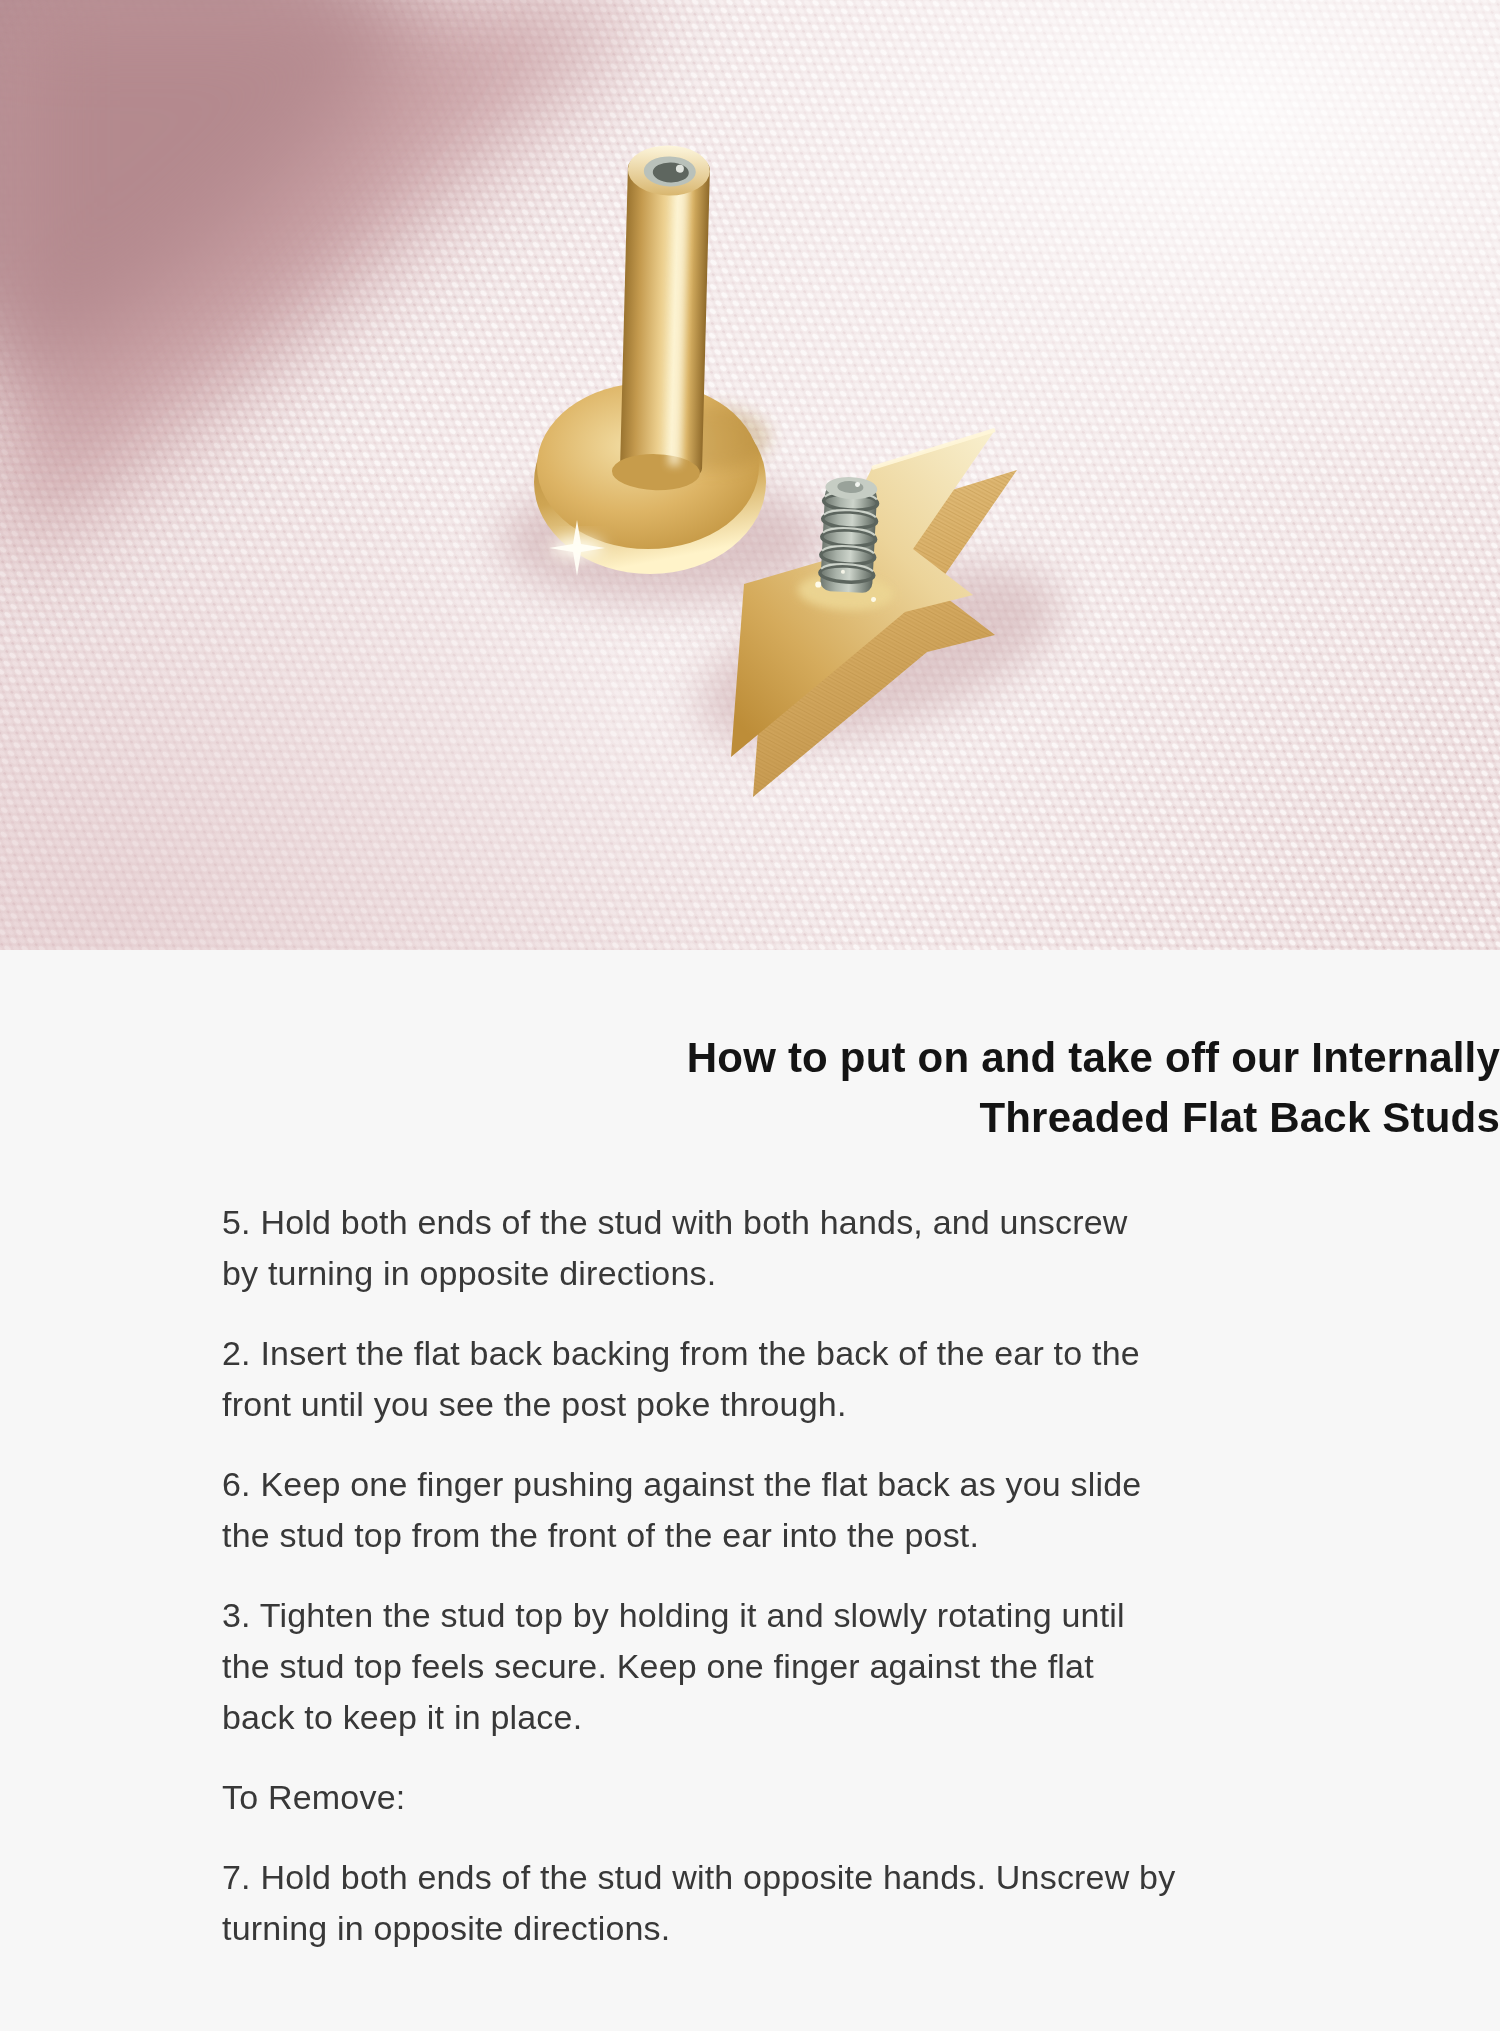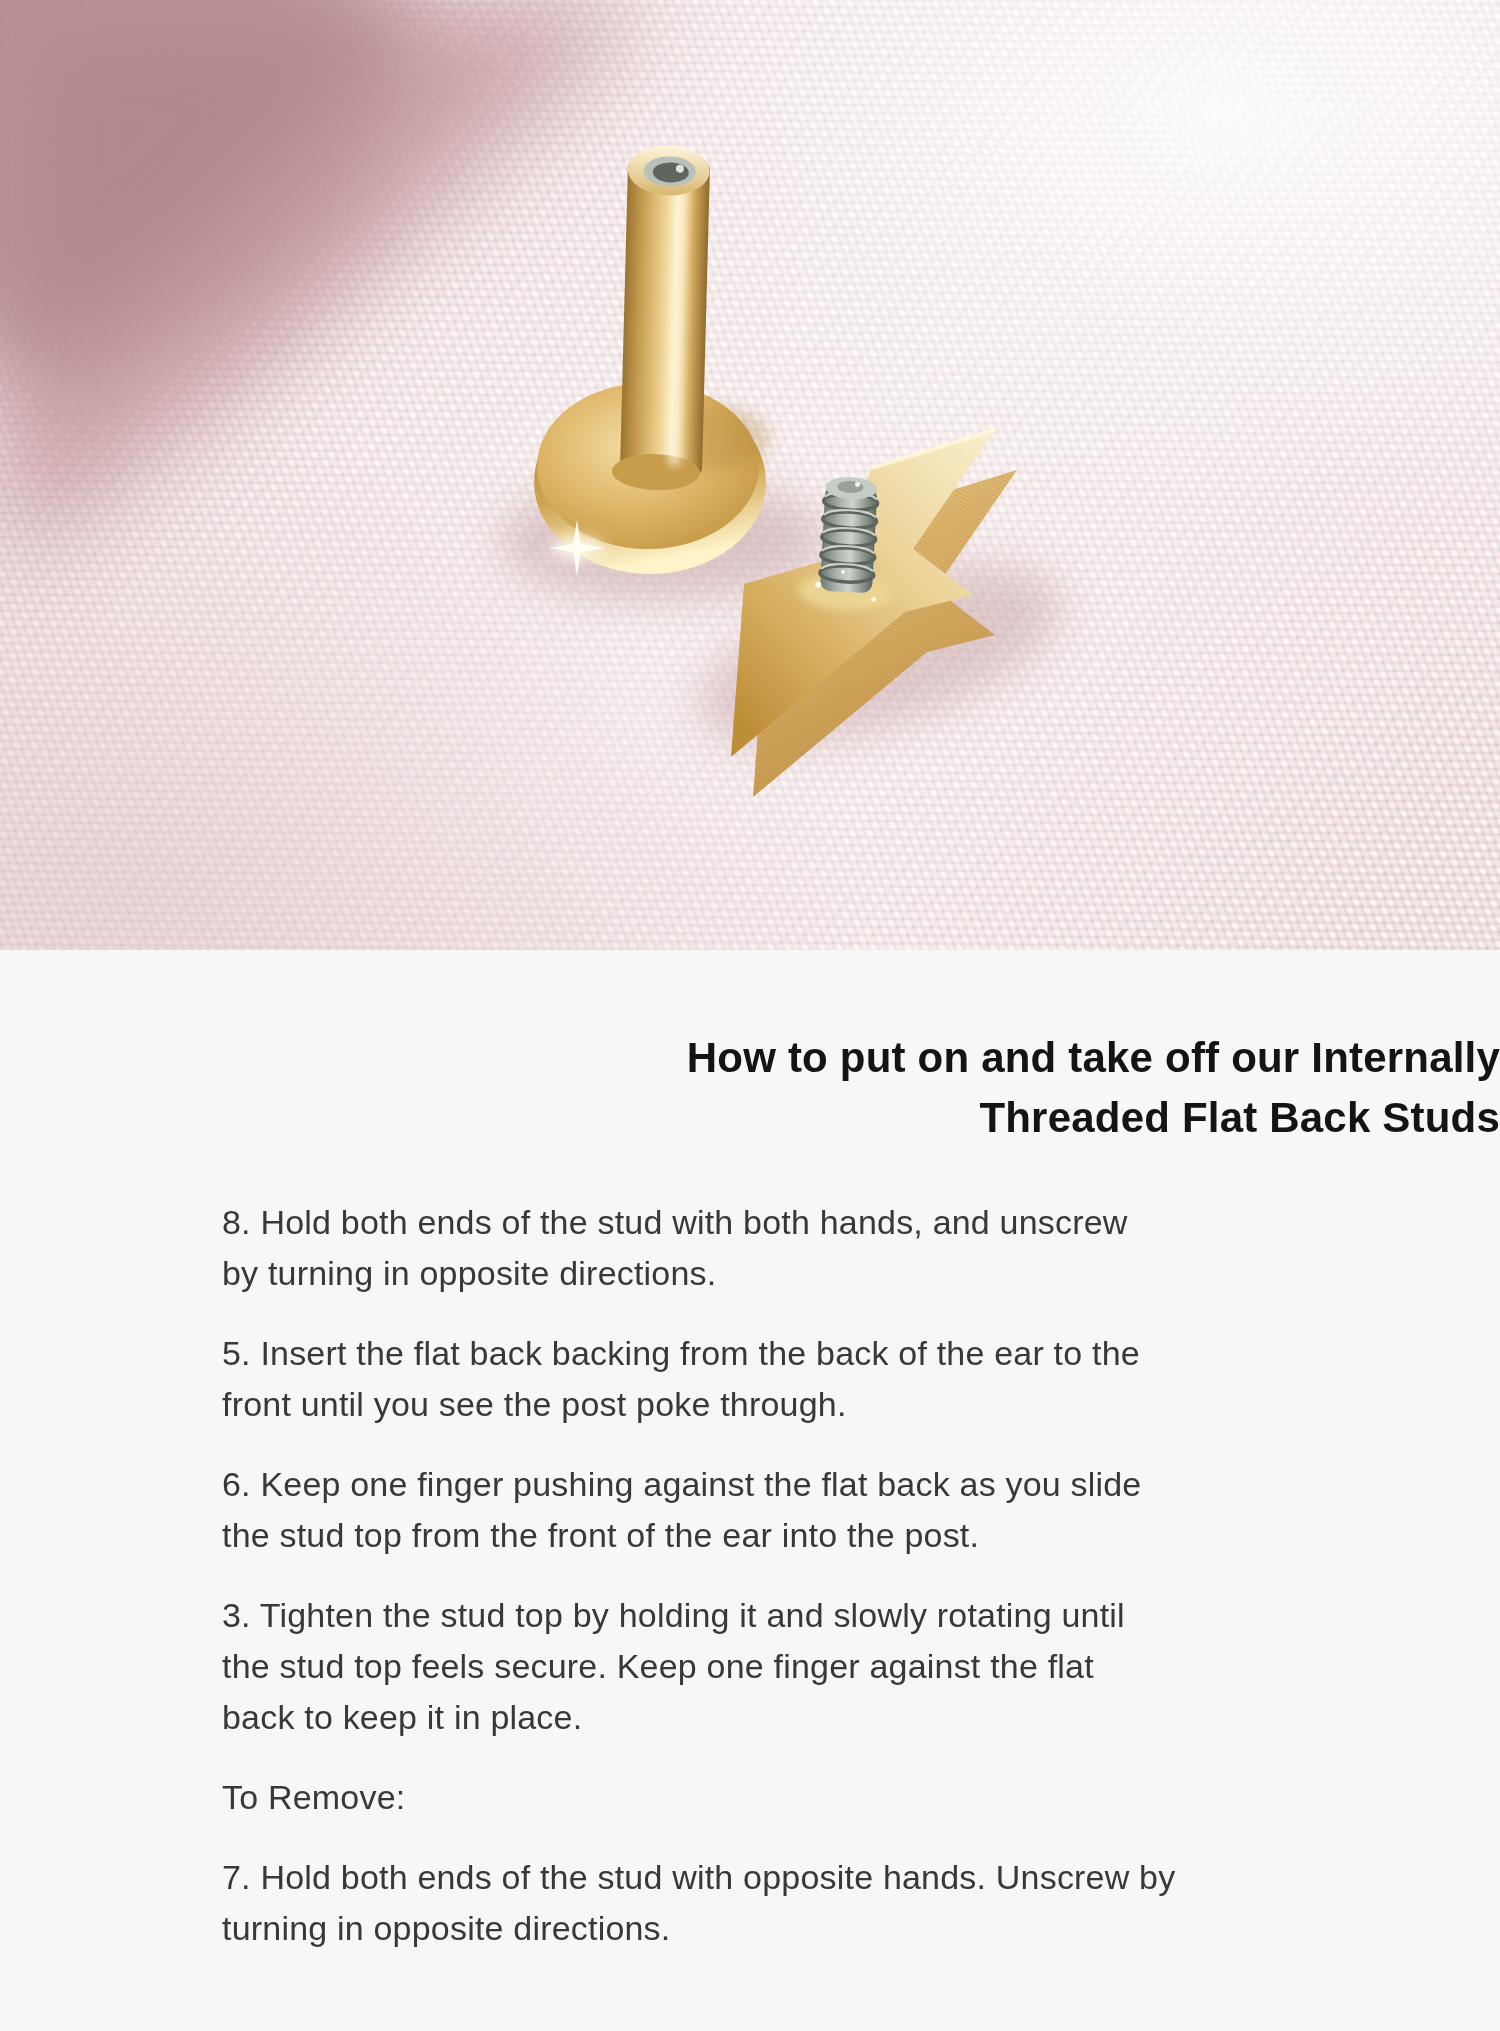--- a/index.html
+++ b/index.html
@@ -203,23 +203,23 @@
           <circle cx="842" cy="572" r="2" fill="#fffdf0" opacity="0.85"></circle>
         </g>
       </g>
     </svg>
   </div>
 
   <div class="content">
     <h1 class="heading">How to put on and take off our Internally
 Threaded Flat Back Studs</h1>
     <div class="steps">
-      <p>8. Hold both ends of the stud with both hands, and unscrew
+      <p>5. Hold both ends of the stud with both hands, and unscrew
 by turning in opposite directions.</p>
-      <p>5. Insert the flat back backing from the back of the ear to the
+      <p>2. Insert the flat back backing from the back of the ear to the
 front until you see the post poke through.</p>
       <p>6. Keep one finger pushing against the flat back as you slide
 the stud top from the front of the ear into the post.</p>
       <p>3. Tighten the stud top by holding it and slowly rotating until
 the stud top feels secure. Keep one finger against the flat
 back to keep it in place.</p>
       <p>To Remove:</p>
       <p>7. Hold both ends of the stud with opposite hands. Unscrew by
 turning in opposite directions.</p>
     </div>

